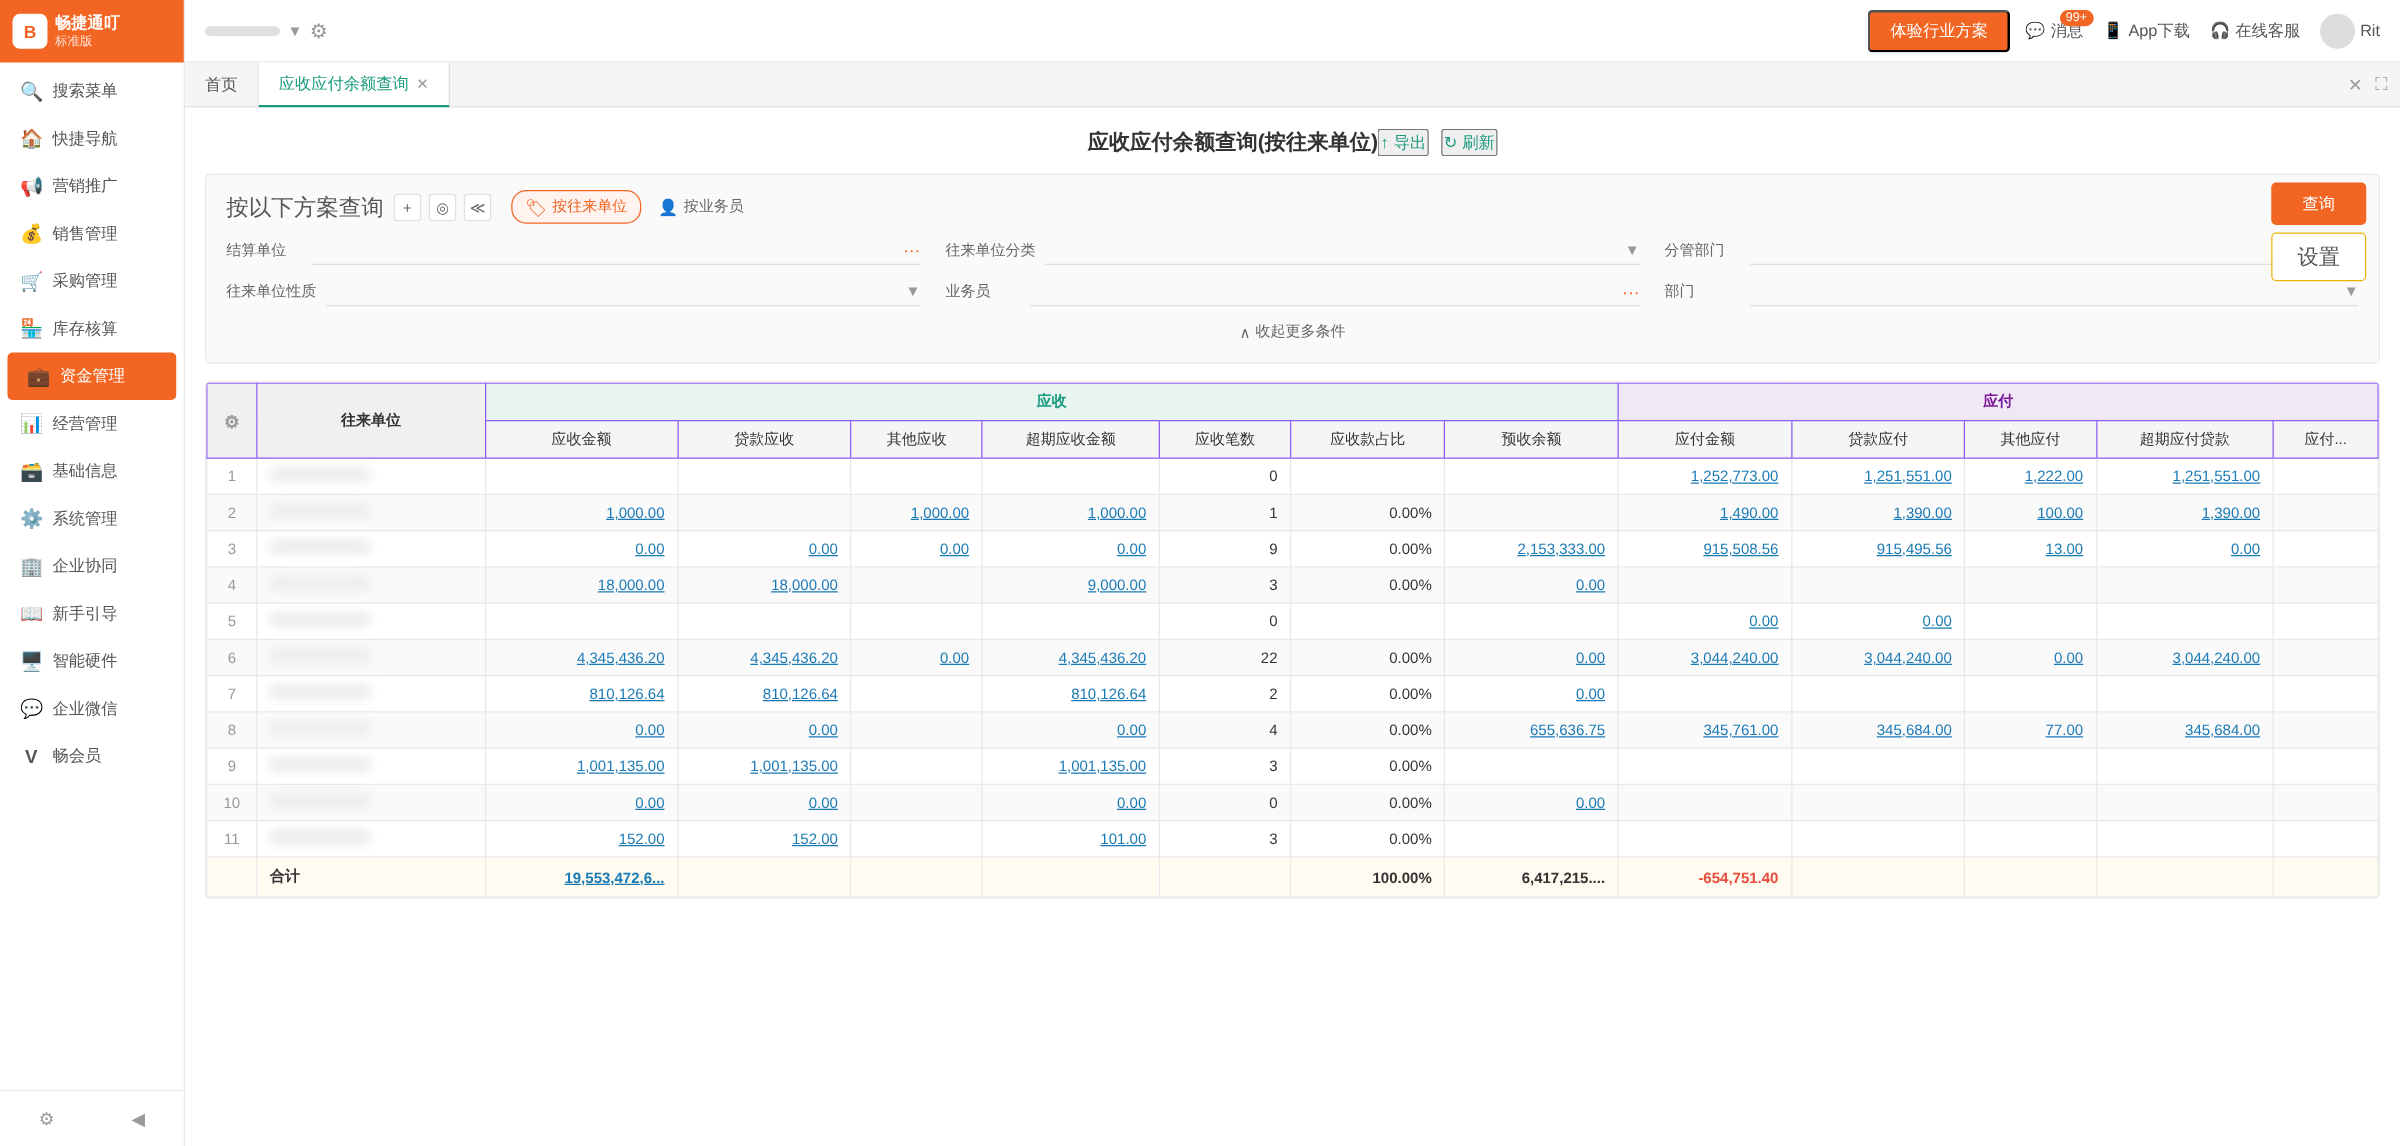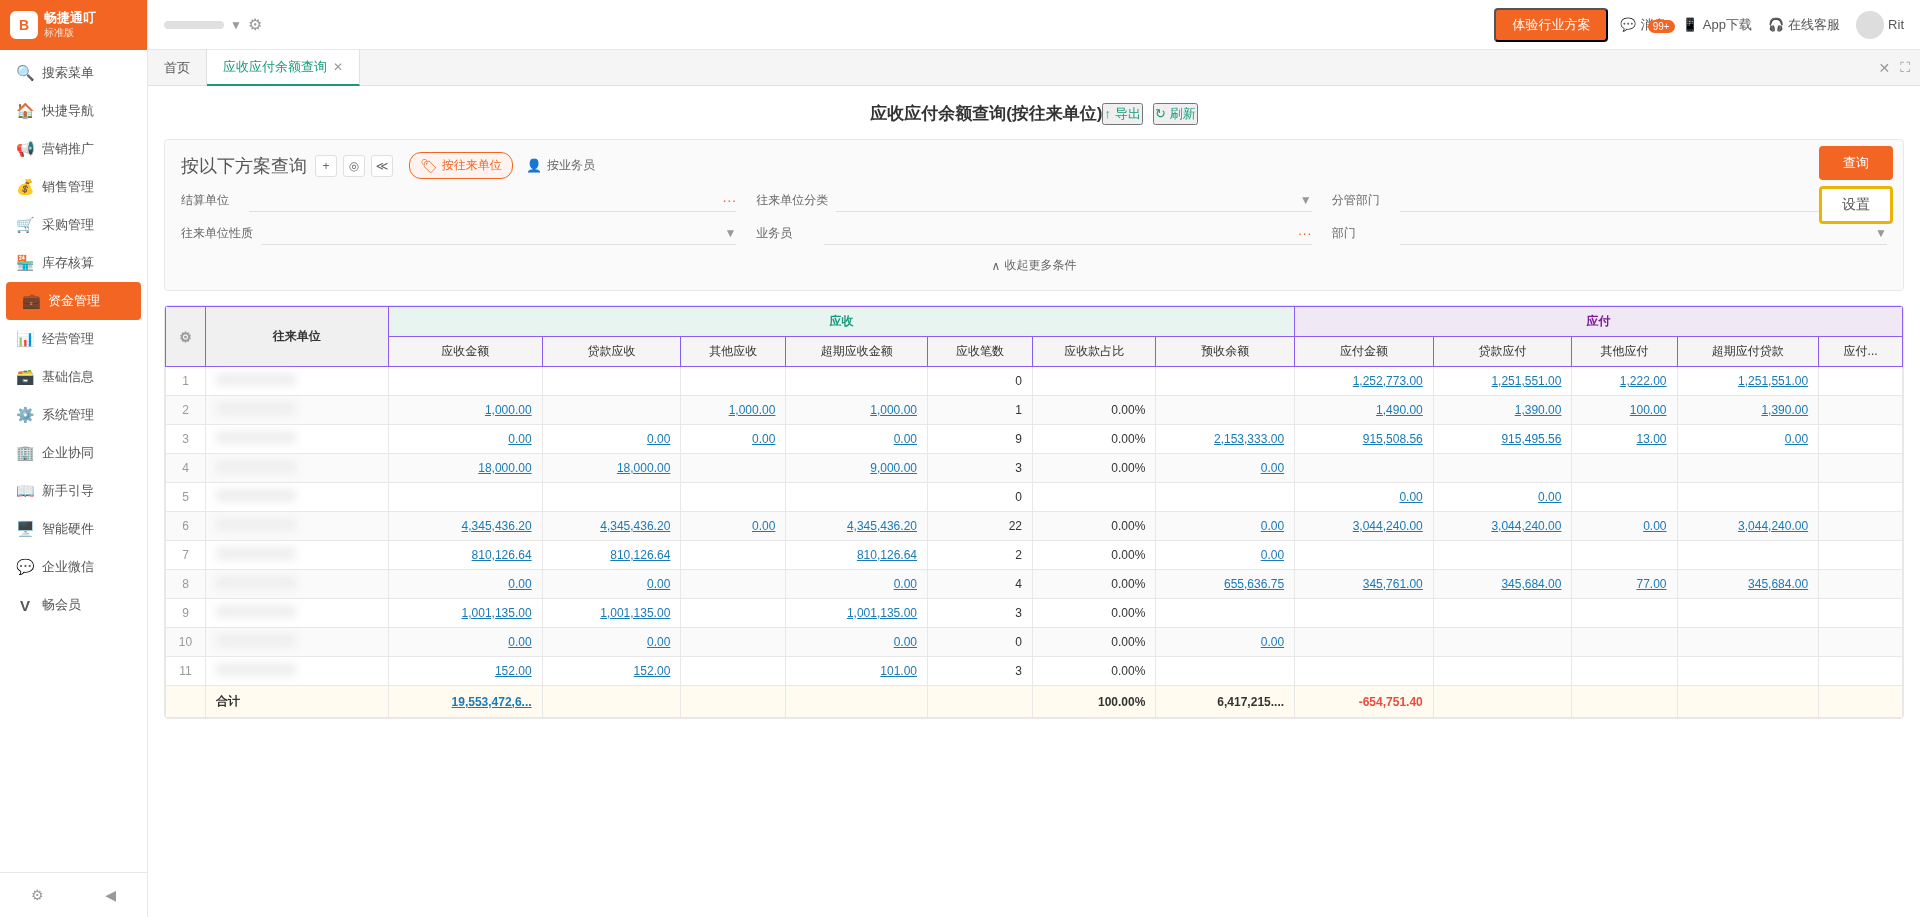--- a/index.html
+++ b/index.html
@@ -23,21 +23,21 @@
     .main { flex: 1; display: flex; flex-direction: column; overflow: hidden; }
 
     
     .top-header { height: 50px; background: #fff; border-bottom: 1px solid #e8e8e8; display: flex; align-items: center; padding: 0 16px; gap: 12px; }
     .header-breadcrumb { display: flex; align-items: center; gap: 6px; color: #666; font-size: 13px; flex: 1; }
     .header-dropdown-btn { color: #999; cursor: pointer; font-size: 12px; }
     .header-gear { color: #999; cursor: pointer; font-size: 16px; }
     .header-promo { background: #f26522; color: #fff; padding: 6px 16px; border-radius: 4px; font-size: 13px; cursor: pointer; white-space: nowrap; }
     .header-actions { display: flex; align-items: center; gap: 16px; margin-left: auto; }
     .header-action { display: flex; align-items: center; gap: 4px; color: #555; cursor: pointer; font-size: 13px; position: relative; }
-    .badge { background: #f26522; color: #fff; border-radius: 10px; font-size: 10px; padding: 1px 5px; position: absolute; top: -8px; right: -8px; margin-top: 12px; }
+    .badge { background: #f26522; color: #fff; border-radius: 10px; font-size: 10px; padding: 1px 5px; position: absolute; top: -8px; right: -8px; }
     .header-user { color: #555; font-size: 13px; }
     .header-user-avatar { width: 28px; height: 28px; background: #ddd; border-radius: 50%; display: inline-block; }
 
     
     .tab-bar { display: flex; align-items: center; background: #f5f5f5; border-bottom: 1px solid #e0e0e0; height: 36px; padding: 0 0; }
     .tab-item { padding: 0 16px; height: 36px; display: flex; align-items: center; gap: 6px; cursor: pointer; font-size: 13px; color: #555; border-right: 1px solid #e0e0e0; justify-content: flex-end; }
     .tab-item.active { background: #fff; color: #1a9a7d; border-bottom: 2px solid #1a9a7d; }
     .tab-close { color: #999; font-size: 12px; cursor: pointer; }
     .tab-window-controls { margin-left: auto; display: flex; align-items: center; gap: 10px; padding-right: 10px; }
     .win-ctrl { color: #999; cursor: pointer; font-size: 14px; }
@@ -68,21 +68,21 @@
     .search-field { display: flex; align-items: center; gap: 8px; }
     .field-label { color: #666; font-size: 12px; white-space: nowrap; min-width: 60px; }
     .field-input { flex: 1; border: none; border-bottom: 1px solid #e0e0e0; padding: 4px 4px; font-size: 12px; color: #333; background: transparent; outline: none; }
     .field-input-with-btn { flex: 1; display: flex; align-items: center; border-bottom: 1px solid #e0e0e0; }
     .field-input-with-btn input { border: none; background: transparent; flex: 1; font-size: 12px; outline: none; padding: 4px; }
     .field-dots { color: #f26522; font-size: 14px; cursor: pointer; }
     .field-chevron { color: #999; font-size: 12px; cursor: pointer; }
 
     .collapse-btn { display: flex; align-items: center; gap: 4px; justify-content: center; color: #666; font-size: 12px; cursor: pointer; margin-top: 8px; padding: 4px 0; }
     .query-btn { background: #f26522; color: #fff; border: none; border-radius: 4px; padding: 8px 20px; font-size: 13px; cursor: pointer; }
-    .settings-btn { background: #fff; color: #555; border: 3px solid #eab308; border-radius: 4px; padding: 7px 20px; font-size: 14px; cursor: pointer; }
+    .settings-btn { background: #fff; color: #555; border: 1px solid #eab308; border-radius: 4px; padding: 7px 20px; font-size: 17px; cursor: pointer; }
 
     
     .table-container { overflow-x: auto; border: 1px solid #e8e8e8; border-radius: 4px; position: relative; }
     table { width: 100%; border-collapse: collapse; font-size: 12px; }
     thead tr th { background: #f5f5f5; border: 1px solid #8b5cf6; padding: 6px 10px; color: #333; font-weight: normal; white-space: nowrap; }
     thead tr.header-group th { background: #f0f0f0; font-weight: bold; }
     tbody tr td { border: 1px solid #e8e8e8; padding: 6px 10px; text-align: right; color: #333; white-space: nowrap; }
     tbody tr td:nth-child(2) { text-align: left; }
     tbody tr td:first-child { text-align: center; color: #999; }
     tbody tr:nth-child(even) { background: #fafafa; }

